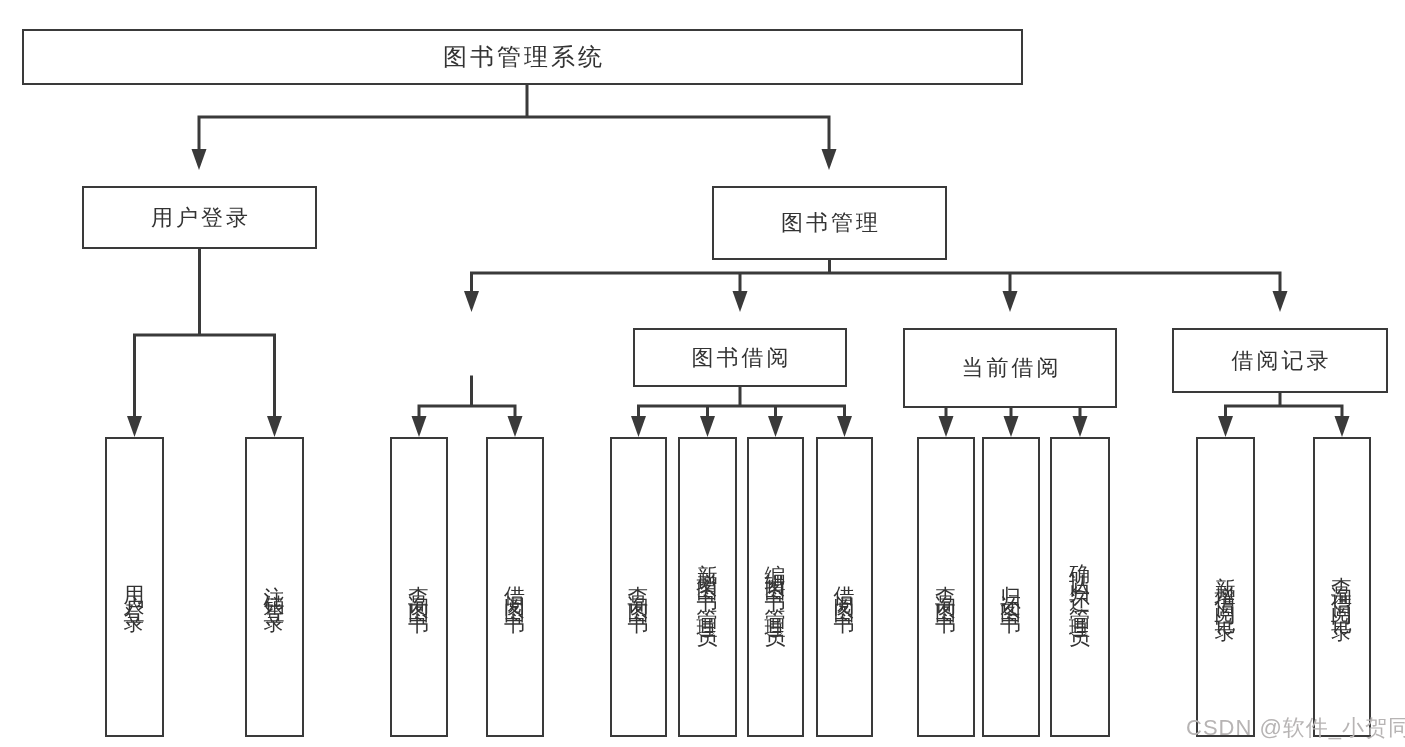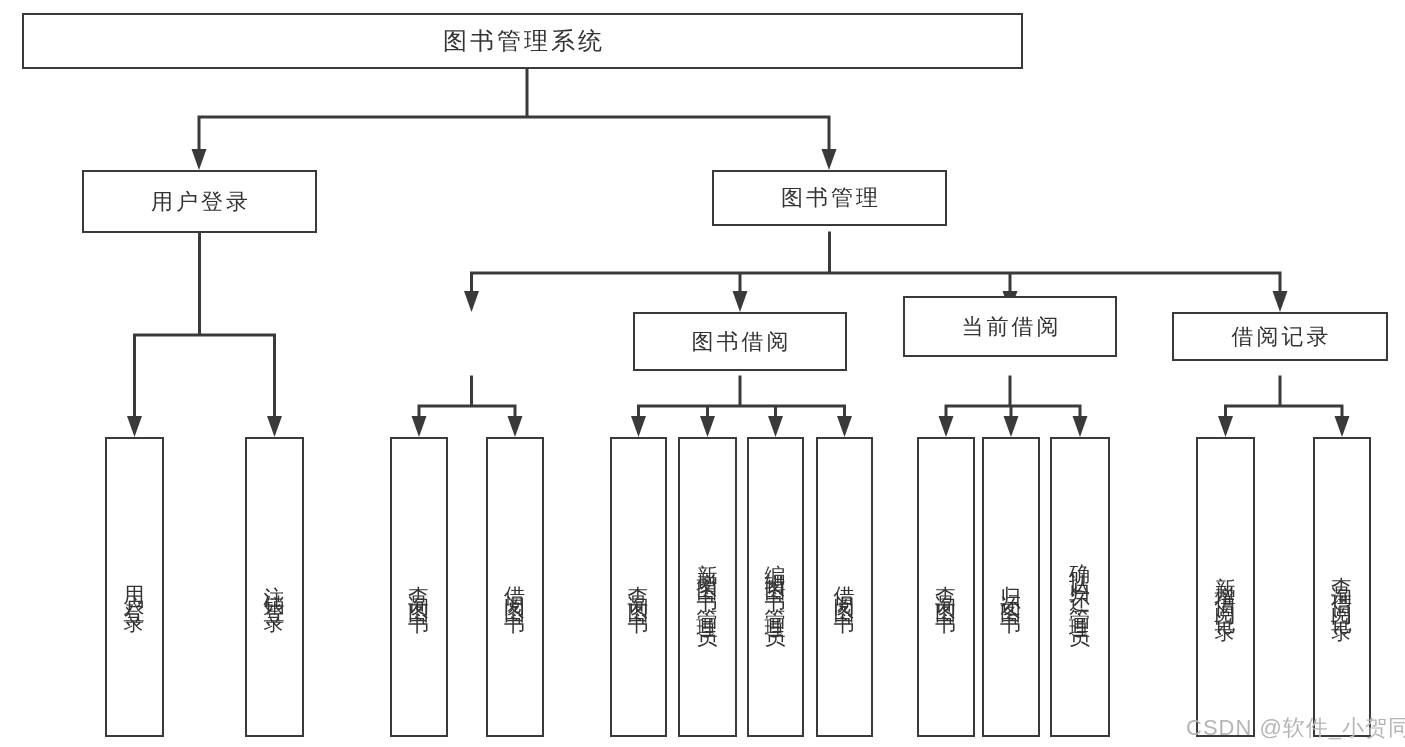--- a/index.html
+++ b/index.html
@@ -20,21 +20,21 @@
   .connectors{position:absolute;left:0;top:0;width:1405px;height:747px;pointer-events:none;}
   .connectors path{stroke:var(--line);stroke-width:3;fill:none;stroke-linecap:square;}
   .connectors polygon{fill:var(--line);stroke:none;}
   .box{
     position:absolute;
     box-sizing:border-box;
     border:2.5px solid var(--line);
     background:var(--background);
     display:flex;align-items:center;justify-content:center;
   }
-  .hbox{font-size:22px;letter-spacing:3px;text-indent:3px;white-space:nowrap;}
+  .hbox{font-size:22px;letter-spacing:3px;text-indent:3px;white-space:nowrap;margin-top:16px;}
   .rootbox{font-size:24px;}
   .vbox span{
     writing-mode:vertical-rl;
     text-orientation:mixed;
     font-size:21px;
     letter-spacing:9px;
     line-height:1;
     white-space:nowrap;
   }
   .watermark{
@@ -88,31 +88,31 @@
     <polygon points="1334.5,416 1349.5,416 1342,437"></polygon>
   </svg>
 
   <div class="box hbox rootbox" style="left:22px;top:13px;width:1001px;height:56px;">
     <span>图书管理系统</span>
   </div>
 
   <div class="box hbox" style="left:82px;top:170px;width:235px;height:63px;">
     <span>用户登录</span>
   </div>
-  <div class="box hbox" style="left:712px;top:170px;width:235px;height:56px;">
+  <div class="box hbox" style="left:712px;top:170px;width:235px;height:74px;">
     <span>图书管理</span>
   </div>
 
   <div class="box hbox" style="left:633px;top:312px;width:214px;height:59px;">
     <span>图书借阅</span>
   </div>
-  <div class="box hbox" style="left:903px;top:296px;width:214px;height:61px;align-items:center;">
+  <div class="box hbox" style="left:903px;top:312px;width:214px;height:80px;align-items:center;">
     <span>当前借阅</span>
   </div>
-  <div class="box hbox" style="left:1172px;top:312px;width:216px;height:49px;">
+  <div class="box hbox" style="left:1172px;top:312px;width:216px;height:65px;">
     <span>借阅记录</span>
   </div>
 
   <div class="box vbox" style="left:105px;top:437px;width:59px;height:300px;">
     <span>用户登录</span>
   </div>
   <div class="box vbox" style="left:245px;top:437px;width:59px;height:300px;">
     <span>注销登录</span>
   </div>
 

